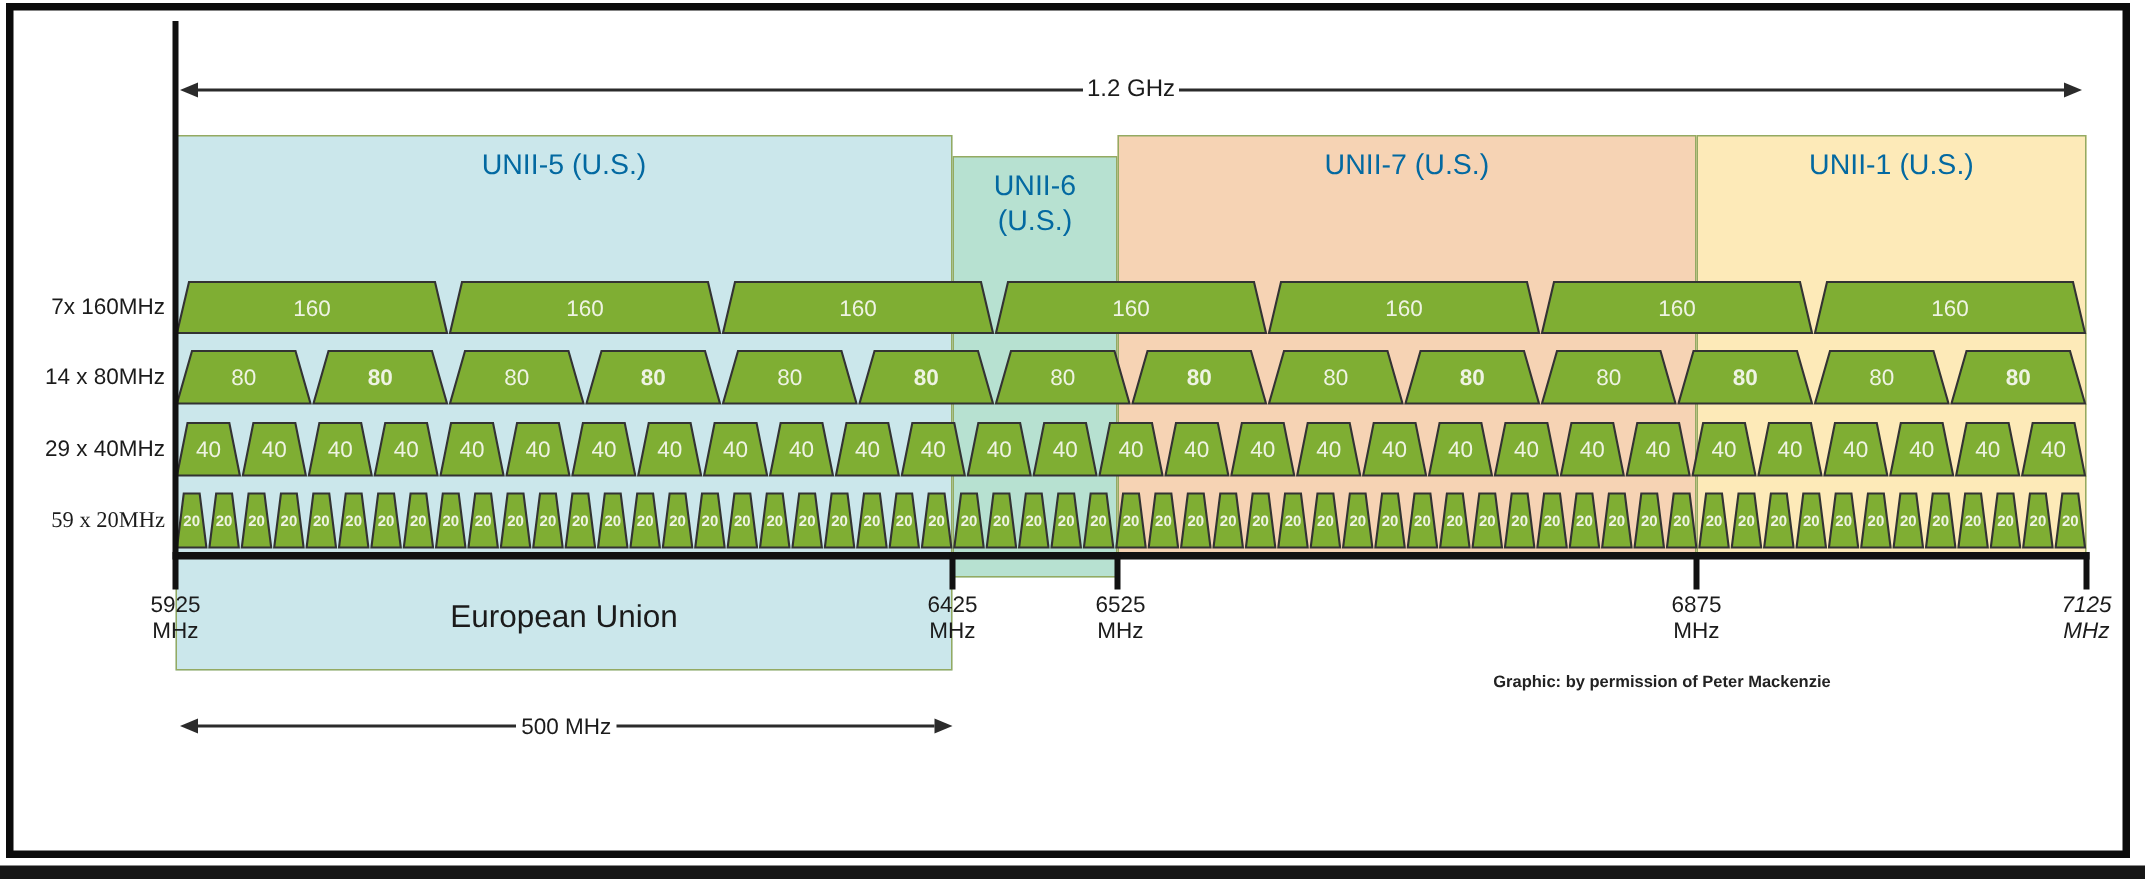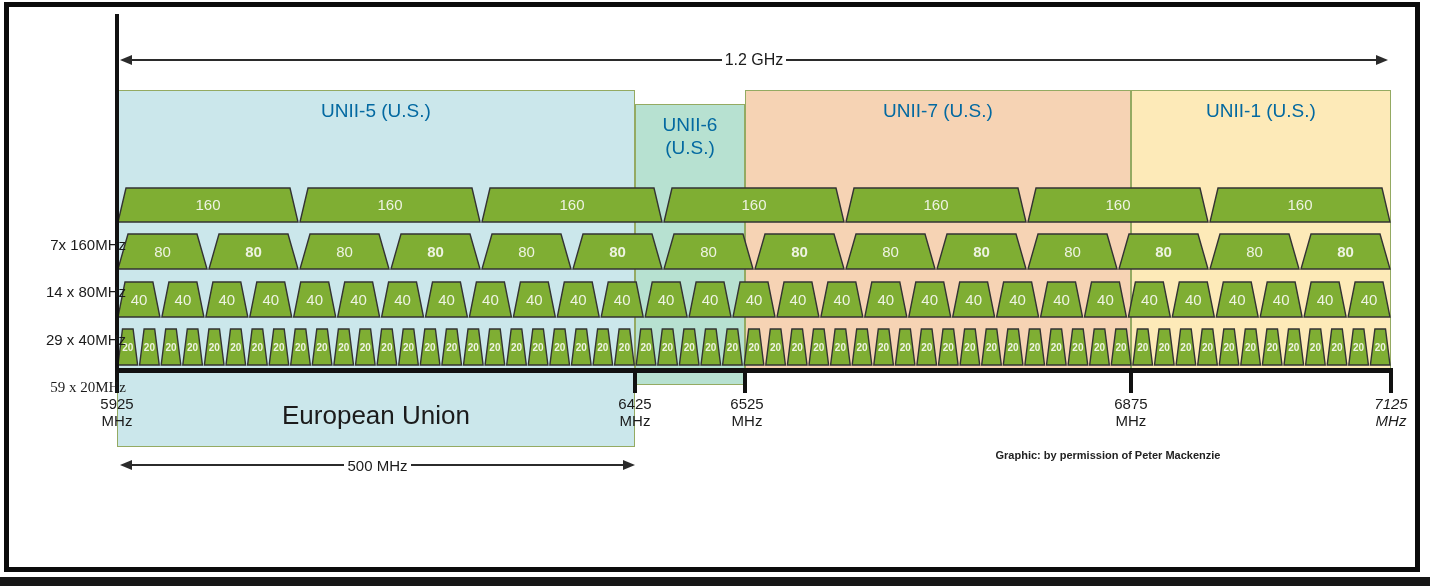--- a/index.html
+++ b/index.html
@@ -5,43 +5,43 @@
   html,body{margin:0;padding:0;background:#ffffff;}
   body{width:1430px;height:586px;position:relative;overflow:hidden;
        font-family:"Liberation Sans","DejaVu Sans",sans-serif;color:#1b1b1b;}
   .frame{position:absolute;left:4px;top:2px;width:1416px;height:570px;
          border:5px solid #0b0b0b;box-sizing:border-box;background:#ffffff;z-index:0;}
   .bottom-bar{position:absolute;left:0;top:577px;width:1430px;height:9px;background:#161616;z-index:10;}
 
   
   .span-arrow{position:absolute;display:flex;align-items:center;z-index:6;}
   #top-arrow{left:120px;top:52px;width:1268px;height:16px;}
-  #eu-arrow{left:120px;top:457px;width:515px;height:16px;}
+  #eu-arrow{left:120px;top:476px;width:515px;height:16px;}
   .arrow-line{flex:1;height:0;border-top:2px solid #2b2b2b;}
   .head-l{width:0;height:0;border-top:5px solid transparent;border-bottom:5px solid transparent;border-right:12px solid #2b2b2b;}
   .head-r{width:0;height:0;border-top:5px solid transparent;border-bottom:5px solid transparent;border-left:12px solid #2b2b2b;}
   .span-label{padding:0 3px;font-size:16px;white-space:nowrap;}
   #eu-arrow .span-label{font-size:15px;}
 
   
   #axis-vline{position:absolute;left:115px;top:14px;width:4px;height:379px;background:#111;z-index:5;}
   #baseline{position:absolute;left:115px;top:368px;width:1278px;height:5px;background:#111;z-index:4;}
   .tick{position:absolute;top:368px;width:4px;height:25px;background:#111;z-index:4;}
   .tick-label{position:absolute;top:395px;width:68px;text-align:center;font-size:15px;line-height:17px;z-index:6;}
 
   
   .band{position:absolute;box-sizing:border-box;border:1px solid #94aa62;z-index:1;}
   .band-label{padding-top:8px;text-align:center;font-size:19px;line-height:23px;color:#0369a1;}
 
   
-  .row-label{position:absolute;left:16px;width:110px;text-align:right;font-size:15px;line-height:18px;z-index:6;margin-top:40px;}
+  .row-label{position:absolute;left:0;width:110px;text-align:right;font-size:15px;line-height:18px;z-index:6;}
   .chan-row{position:absolute;z-index:3;overflow:visible;}
 
   #eu-label{position:absolute;left:117px;top:400px;width:518px;text-align:center;
-            font-size:26px;color:#1b1b1b;z-index:6;}
+            font-size:21px;color:#1b1b1b;z-index:6;}
   #credit{position:absolute;left:800px;top:449px;width:616px;text-align:center;
           font-size:11px;font-weight:bold;color:#222;z-index:6;}
 </style>
 </head>
 <body>
 
 <div class="frame"></div>
 
 <div id="top-arrow" class="span-arrow">
   <span class="head-l"></span>

